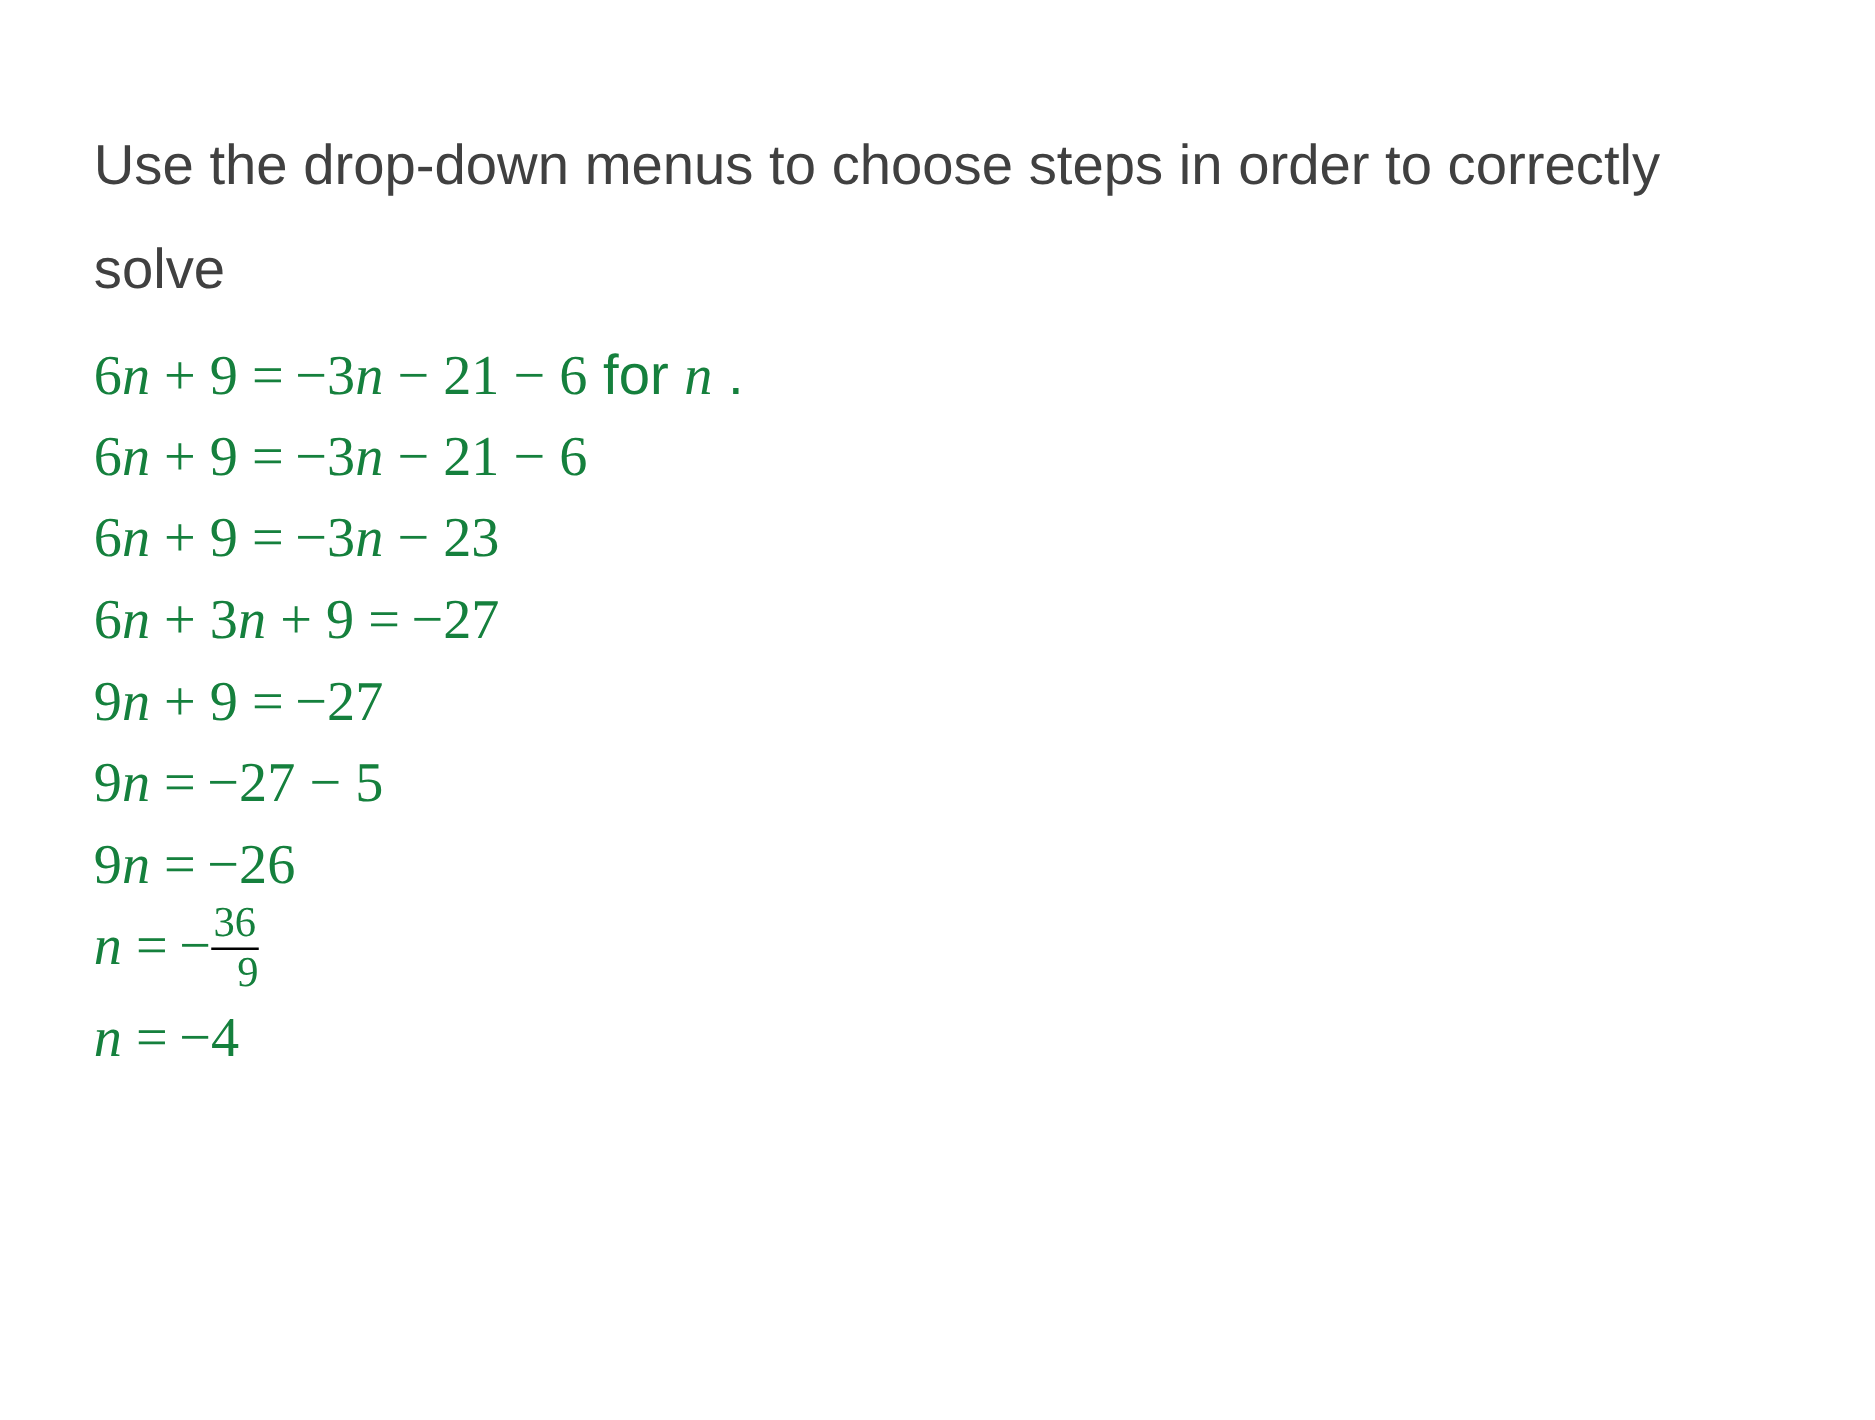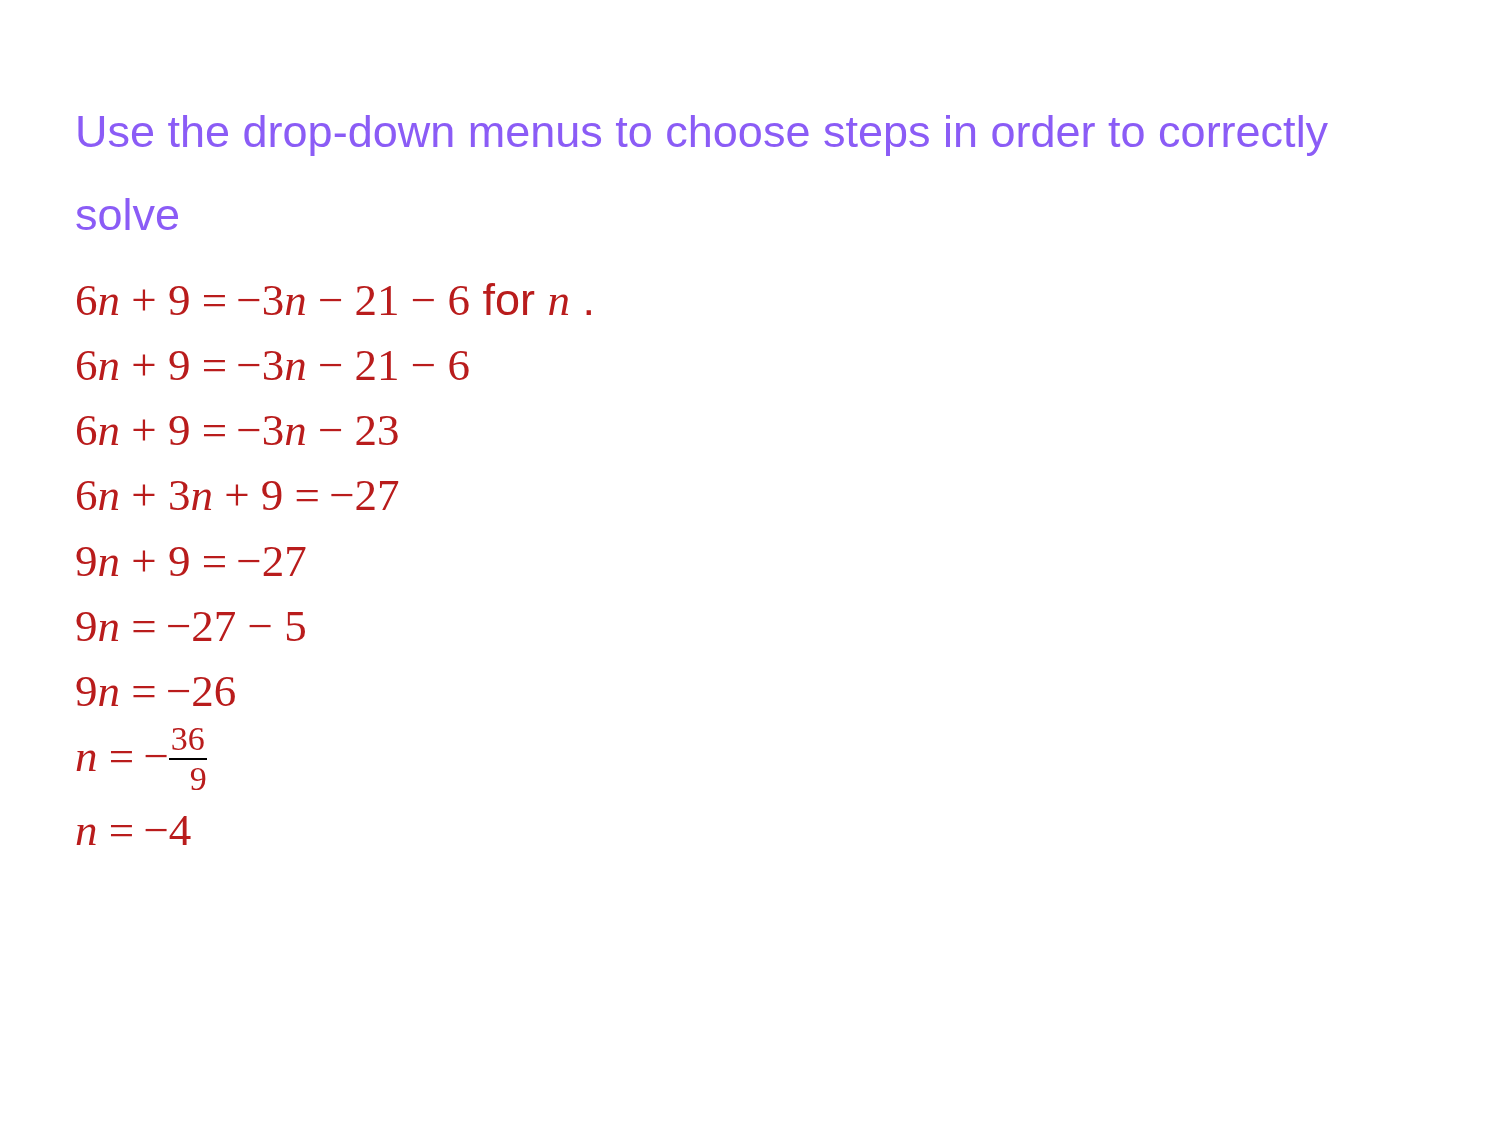--- a/index.html
+++ b/index.html
@@ -10,28 +10,28 @@
     body {
       width: 1500px;
       height: 1136px;
       background: #ffffff;
       font-family: -apple-system, BlinkMacSystemFont, "Segoe UI", Helvetica, Arial, sans-serif;
       padding: 90px 75px;
     }
     .instruction {
       font-size: 45px;
       line-height: 1.85;
-      color: #8b5cf6;
+      color: #404040;
       margin-bottom: 10px;
     }
     .math-line {
       font-family: "Times New Roman", Times, serif;
       font-size: 45px;
       line-height: 1.45;
-      color: #b91c1c;
+      color: #15803d;
       white-space: nowrap;
     }
     .math-line .var {
       font-style: italic;
     }
     .math-line .eq {
       letter-spacing: -2px;
     }
     .frac {
       display: inline-block;

